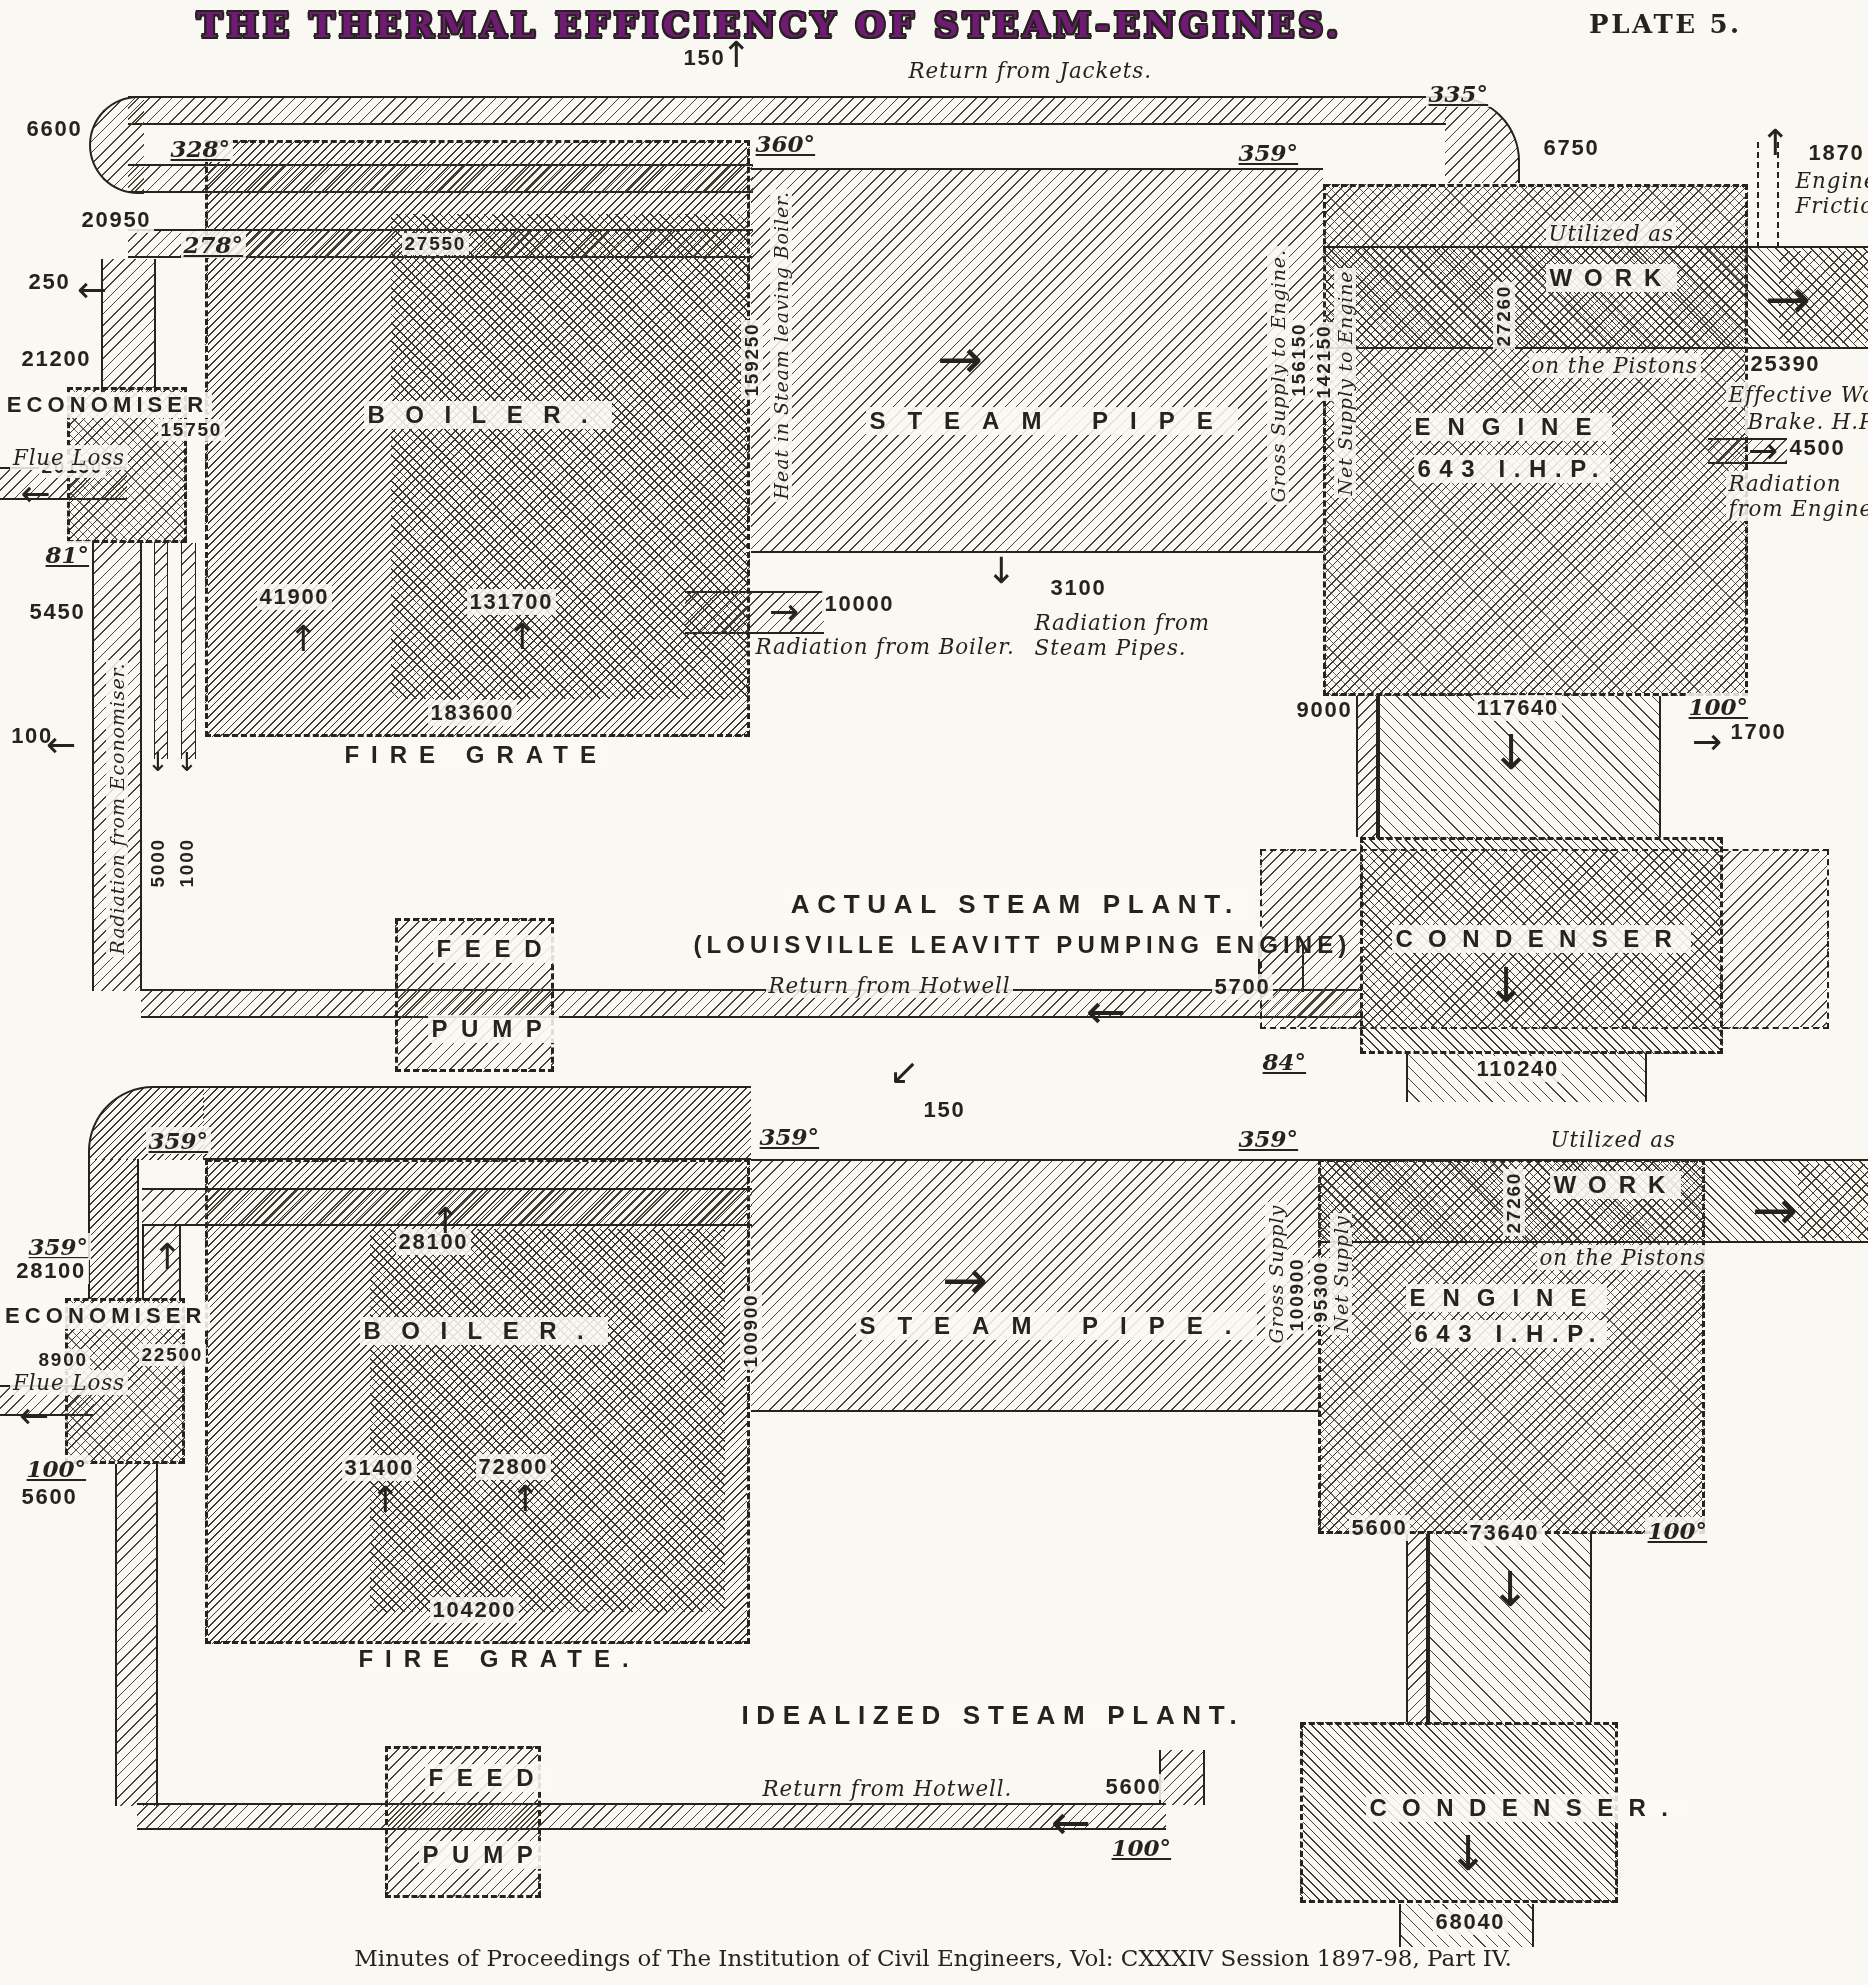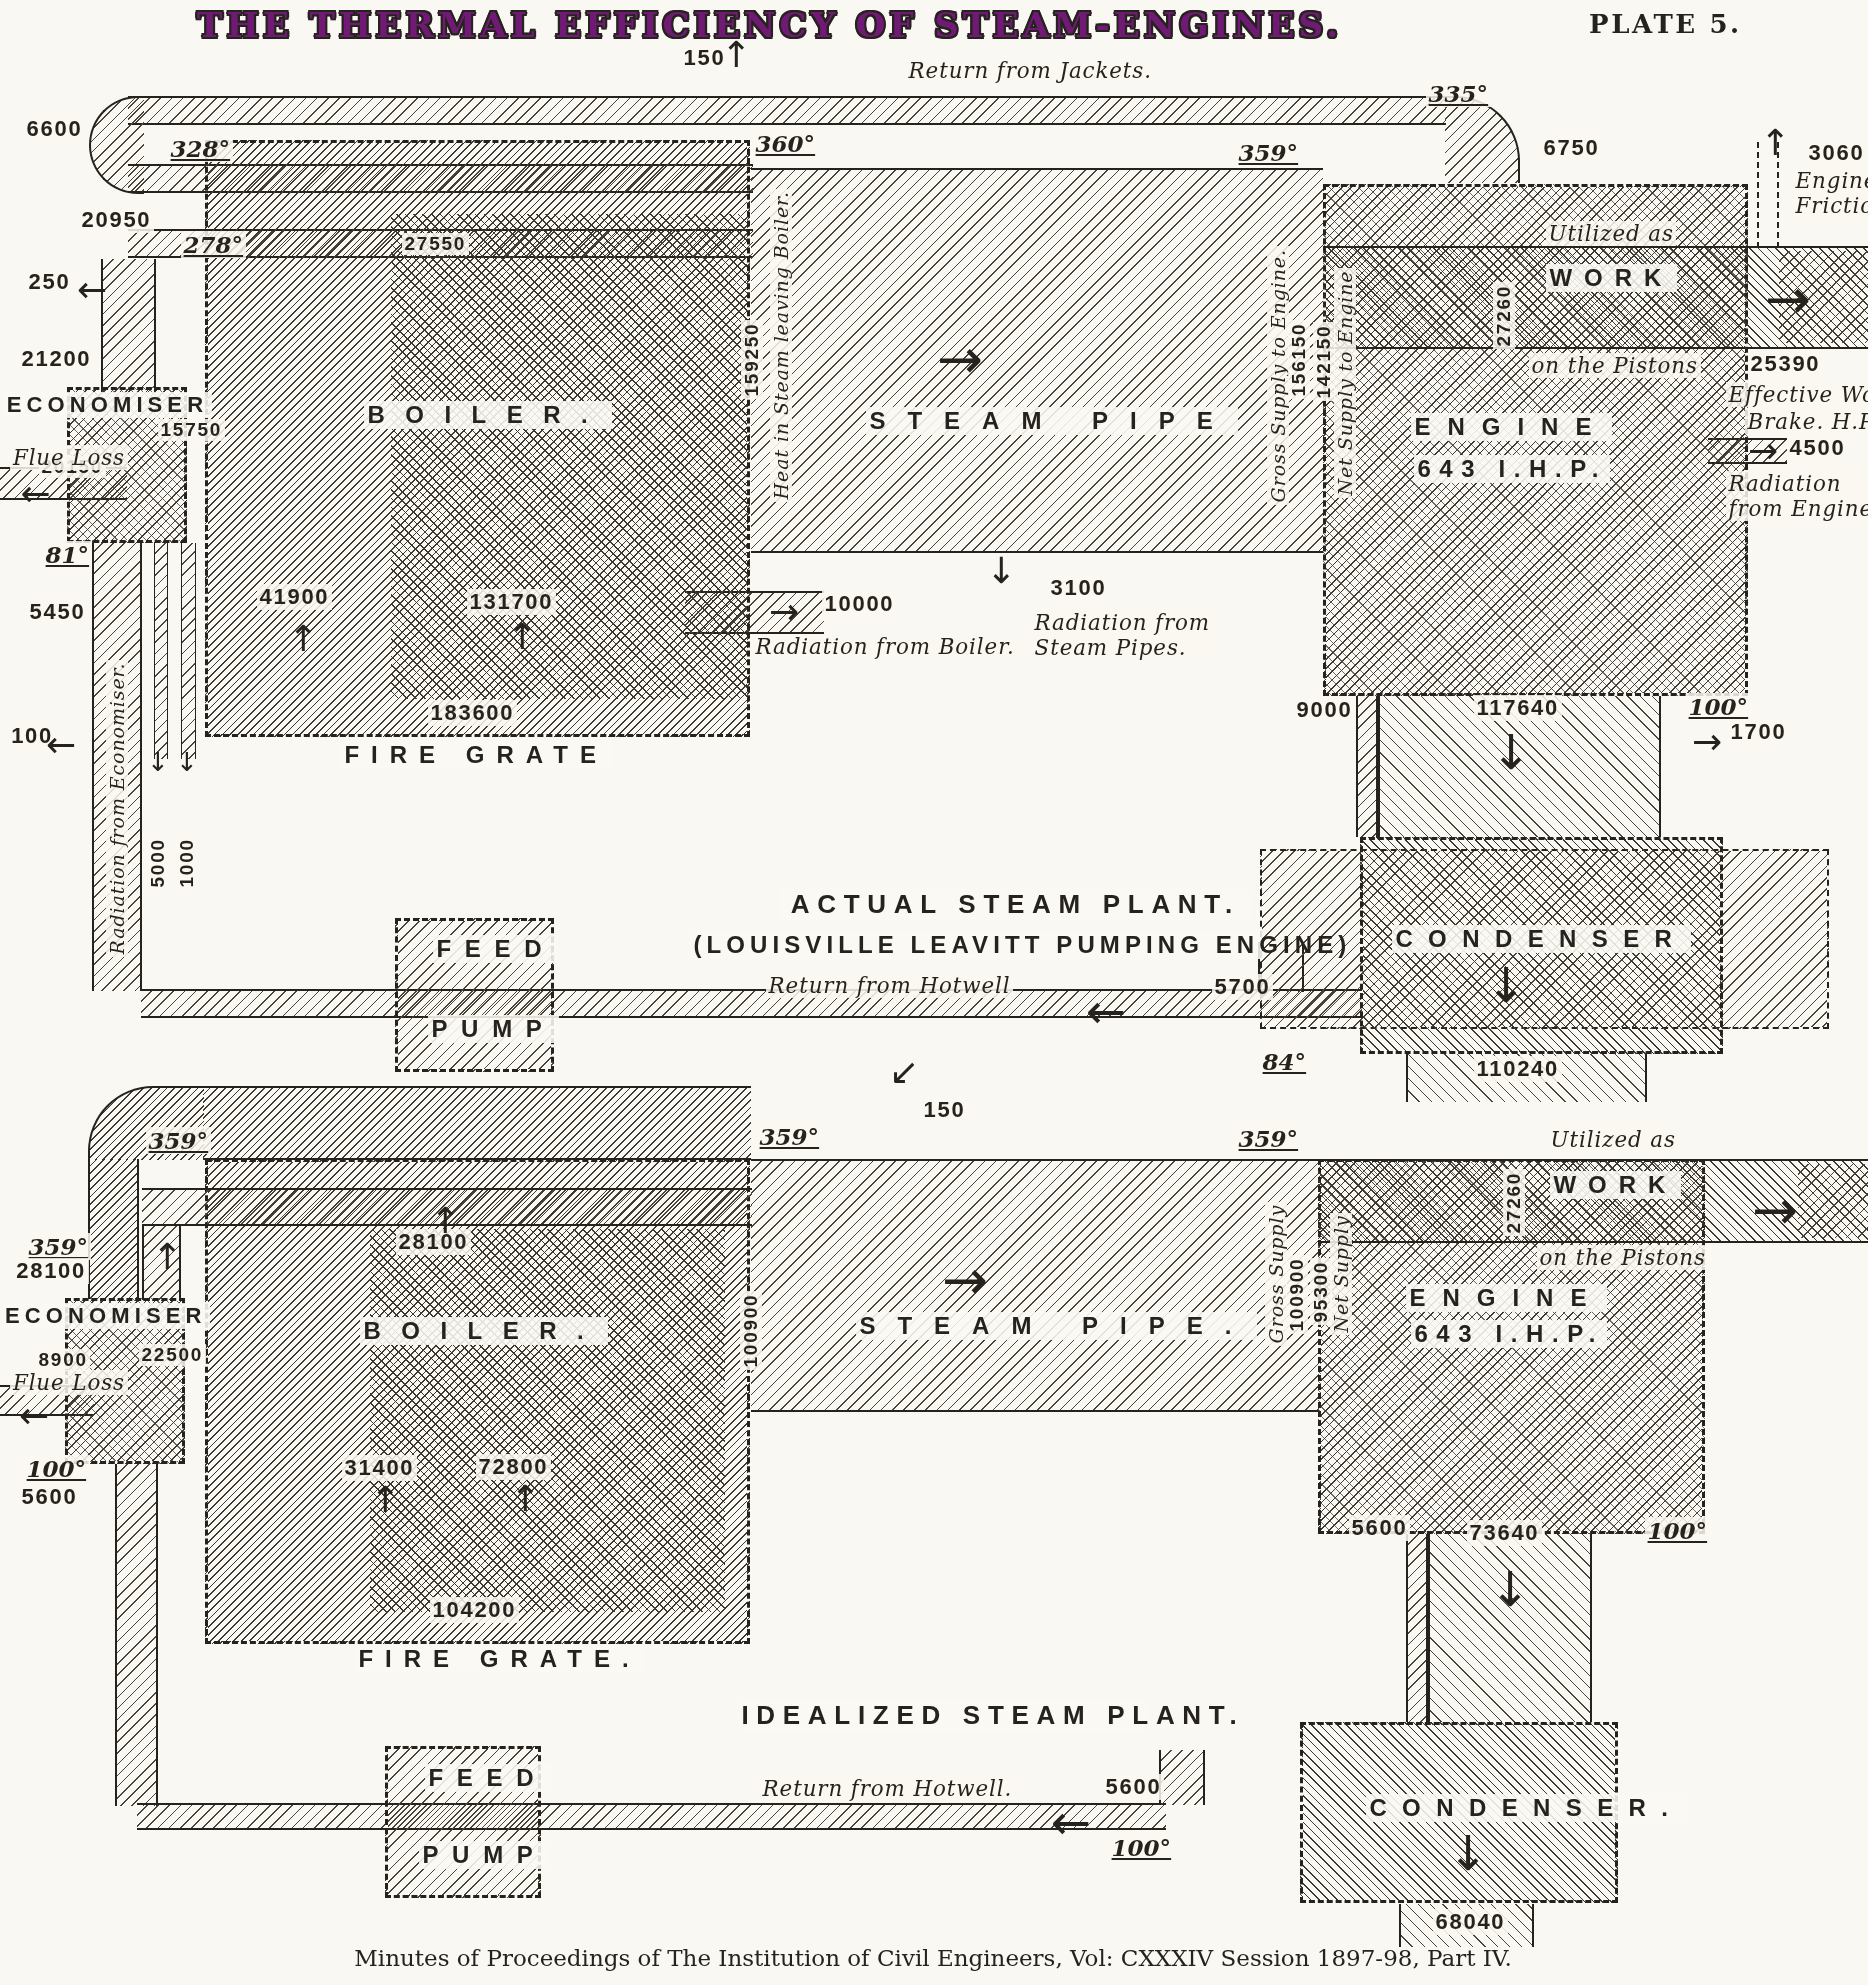--- a/index.html
+++ b/index.html
@@ -170,21 +170,21 @@
     <div class="ann scr-s" style="left: 770px; top: 502px; transform: rotate(-90deg); transform-origin: 0px 0px;">Heat in Steam leaving Boiler.</div>
     <div class="ann num-s" style="left: 741px; top: 399px; transform: rotate(-90deg); transform-origin: 0px 0px;">159250</div>
     <div class="ann arrow" style="left: 937px; top: 327px; font-size: 55px;">→</div>
     <div class="ann temp" style="left: 1236px; top: 139px;">359°</div>
     <div class="ann scr-s" style="left: 1267px; top: 505px; transform: rotate(-90deg); transform-origin: 0px 0px;">Gross Supply to Engine.</div>
     <div class="ann num-s" style="left: 1288px; top: 399px; transform: rotate(-90deg); transform-origin: 0px 0px;">156150</div>
     <div class="ann num-s" style="left: 1313px; top: 401px; transform: rotate(-90deg); transform-origin: 0px 0px;">142150</div>
     <div class="ann scr-s" style="left: 1334px; top: 498px; transform: rotate(-90deg); transform-origin: 0px 0px;">Net Supply to Engine</div>
     <div class="ann temp" style="left: 1426px; top: 80px;">335°</div>
     <div class="ann num" style="left: 1541px; top: 135px;">6750</div>
-    <div class="ann num" style="left: 1806px; top: 140px;">3060</div>
+    <div class="ann num" style="left: 1806px; top: 140px;">1870</div>
     <div class="ann scr" style="left: 1793px; top: 168px;">Engine
 Friction</div>
     <div class="ann arrow" style="left: 1760px; top: 122px;">↑</div>
     <div class="ann scr" style="left: 1546px; top: 221px;">Utilized as</div>
     <div class="ann scr" style="left: 1529px; top: 353px;">on the Pistons</div>
     <div class="ann num-s" style="left: 1493px; top: 349px; transform: rotate(-90deg); transform-origin: 0px 0px;">27260</div>
     <div class="ann arrow" style="left: 1765px; top: 267px; font-size: 55px;">→</div>
     <div class="ann num" style="left: 1748px; top: 351px;">25390</div>
     <div class="ann scr" style="left: 1726px; top: 382px;">Effective Work.</div>
     <div class="ann scr" style="left: 1745px; top: 409px;">Brake. H.P.</div>

